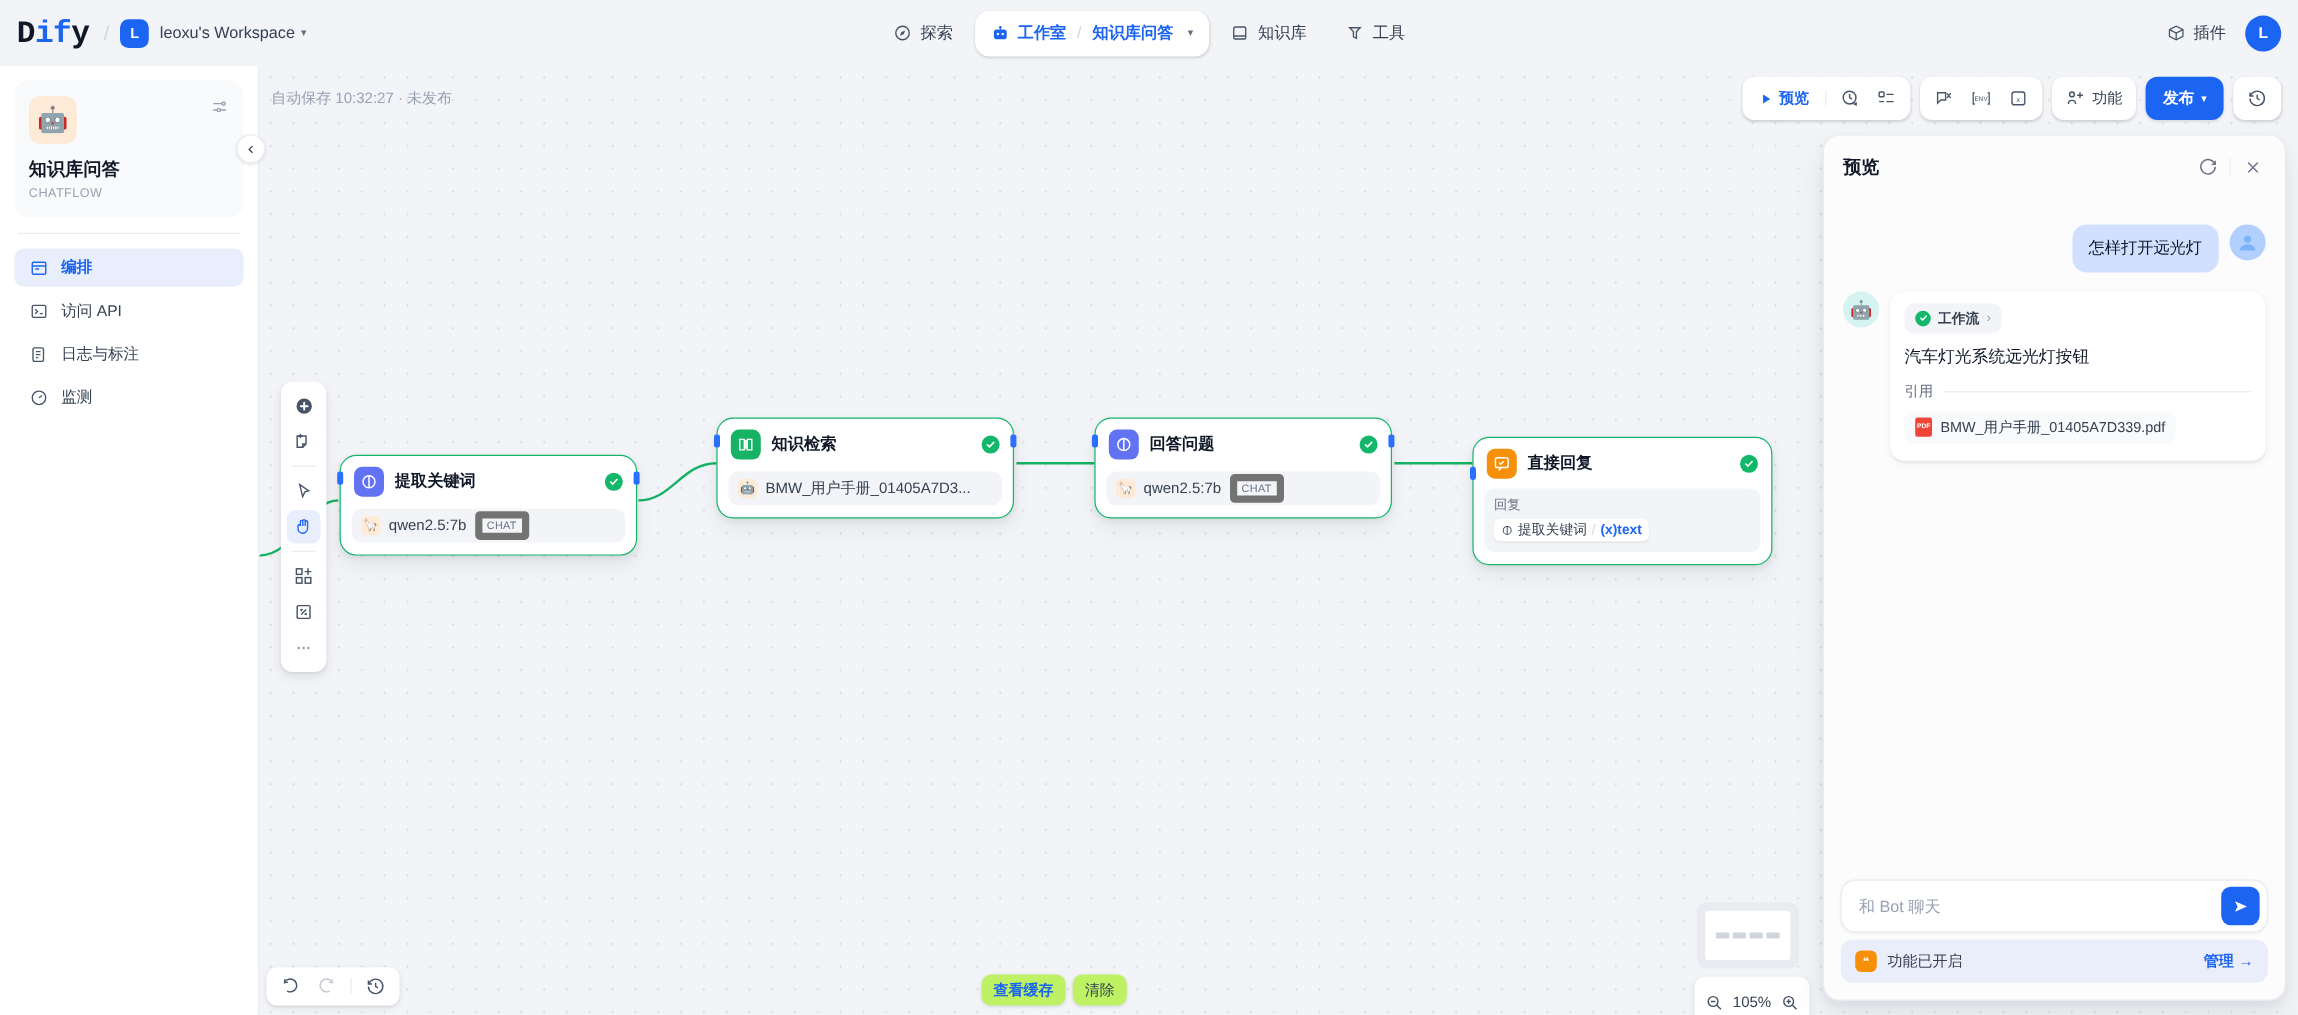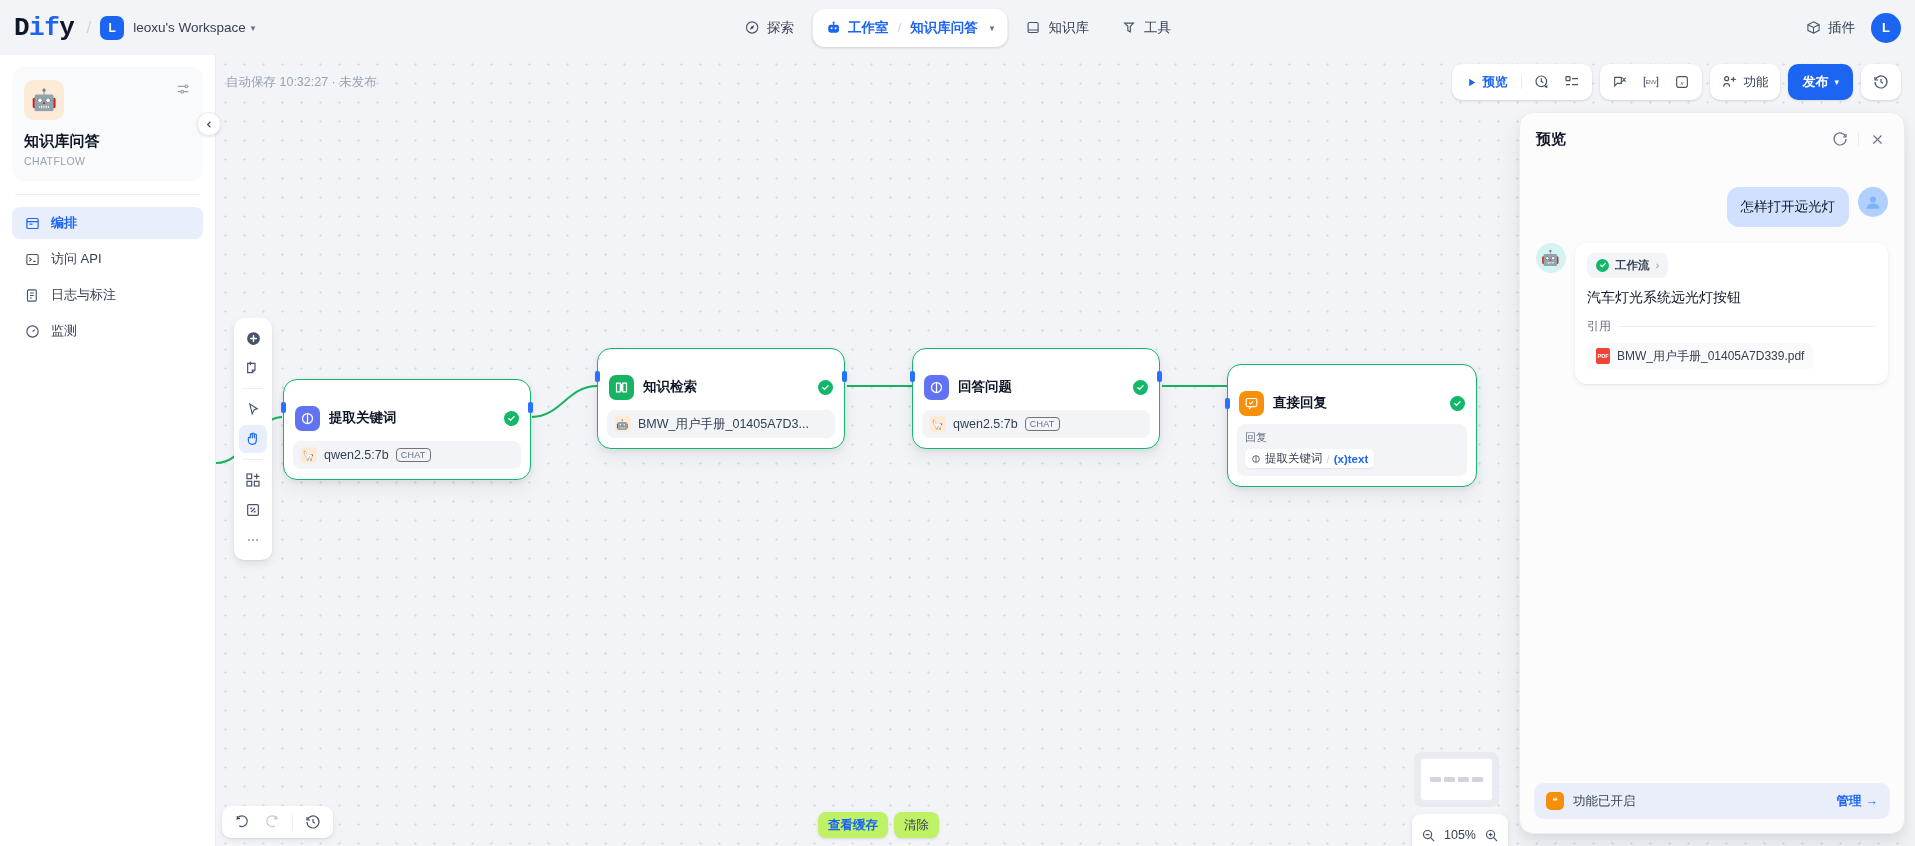--- a/index.html
+++ b/index.html
@@ -121,31 +121,31 @@
     padding:6px 0; display:flex;flex-direction:column;align-items:center;gap:2px; z-index:25;
   }
   .vbtn { width:28px;height:28px;border-radius:7px;display:flex;align-items:center;justify-content:center;color:#444b5c;cursor:pointer;}
   .vbtn.active { background:#e8eefc; color:#1c64f2;}
   .vsep { width:20px;height:1px;background:#eaecf0;margin:4px 0;}
 
   
   .node {
     position:absolute; background:#fff; border:1.5px solid #12b76a; border-radius:14px;
     box-shadow:0 2px 6px rgba(16,24,40,.08), 0 10px 18px rgba(16,24,40,.05);
-    padding:25px 9px 10px 9px; z-index:15;
+    padding:8px 9px 10px 9px; z-index:15;
   }
   .node-head { display:flex;align-items:center;gap:9px;height:26px; padding:0 2px;}
   .node-ico { width:25px;height:25px;border-radius:7px;display:flex;align-items:center;justify-content:center;flex:none;}
   .node-title { font-size:13.5px;font-weight:600;color:#101828;flex:1; white-space:nowrap;overflow:hidden;text-overflow:ellipsis;}
   .node-check { width:15px;height:15px;border-radius:50%;background:#12b76a;display:flex;align-items:center;justify-content:center;flex:none;}
   .node-body {
     margin-top:10px;background:#f2f4f7;border-radius:8px;height:28px;display:flex;align-items:center;
     gap:7px;padding:0 8px;font-size:12.5px;color:#354052;
   }
-  .model-badge { font-size:9px;color:#667085;border:1px solid #737373;border-radius:4px;padding:1px 4px;letter-spacing:.3px;}
+  .model-badge { font-size:9px;color:#667085;border:6px solid #737373;border-radius:4px;padding:1px 4px;letter-spacing:.3px;}
   .kb-ico {width:16px;height:16px;border-radius:4px;background:#fdead7;display:flex;align-items:center;justify-content:center;font-size:10px;flex:none;}
   .node-body .txt { white-space:nowrap;overflow:hidden;text-overflow:ellipsis; }
   .ans-body { margin-top:8px;background:#f2f4f7;border-radius:8px;padding:6px 8px 8px 8px;}
   .ans-label { font-size:11px;color:#676f83;margin-bottom:4px;}
   .ans-var {
     display:inline-flex;align-items:center;gap:4px;background:#fff;border-radius:5px;padding:2px 6px;
     font-size:11.5px;color:#354052;box-shadow:0 1px 2px rgba(16,24,40,.06);
   }
   .ans-var .vx { color:#1c64f2; font-weight:600;}
   .handle { position:absolute; width:5px;height:11px;background:#2970ff;border-radius:2px;top:50%;margin-top:-28px;}
@@ -713,20 +713,28 @@
           </div>
           <div class="cite-item">
             <span class="pdf-ico">PDF</span>
             <span>BMW_用户手册_01405A7D339.pdf</span>
           </div>
         </div>
       </div>
     </div>
 
     <div class="pv-foot">
+      <div class="chat-input">
+        <input type="text" value="" placeholder="和 Bot 聊天" style="">
+        <div class="send-btn">
+          <svg width="15" height="15" viewBox="0 0 24 24" fill="#fff">
+              <path d="M4 5l16 7-16 7 3.5-7z"></path>
+            </svg>
+        </div>
+      </div>
       <div class="feature-bar">
         <span class="feat-ico">❝</span>
         <span class="feat-txt">功能已开启</span>
         <span class="feat-manage">
           <span>管理</span>
           <span>→</span>
         </span>
       </div>
     </div>
   </div>

